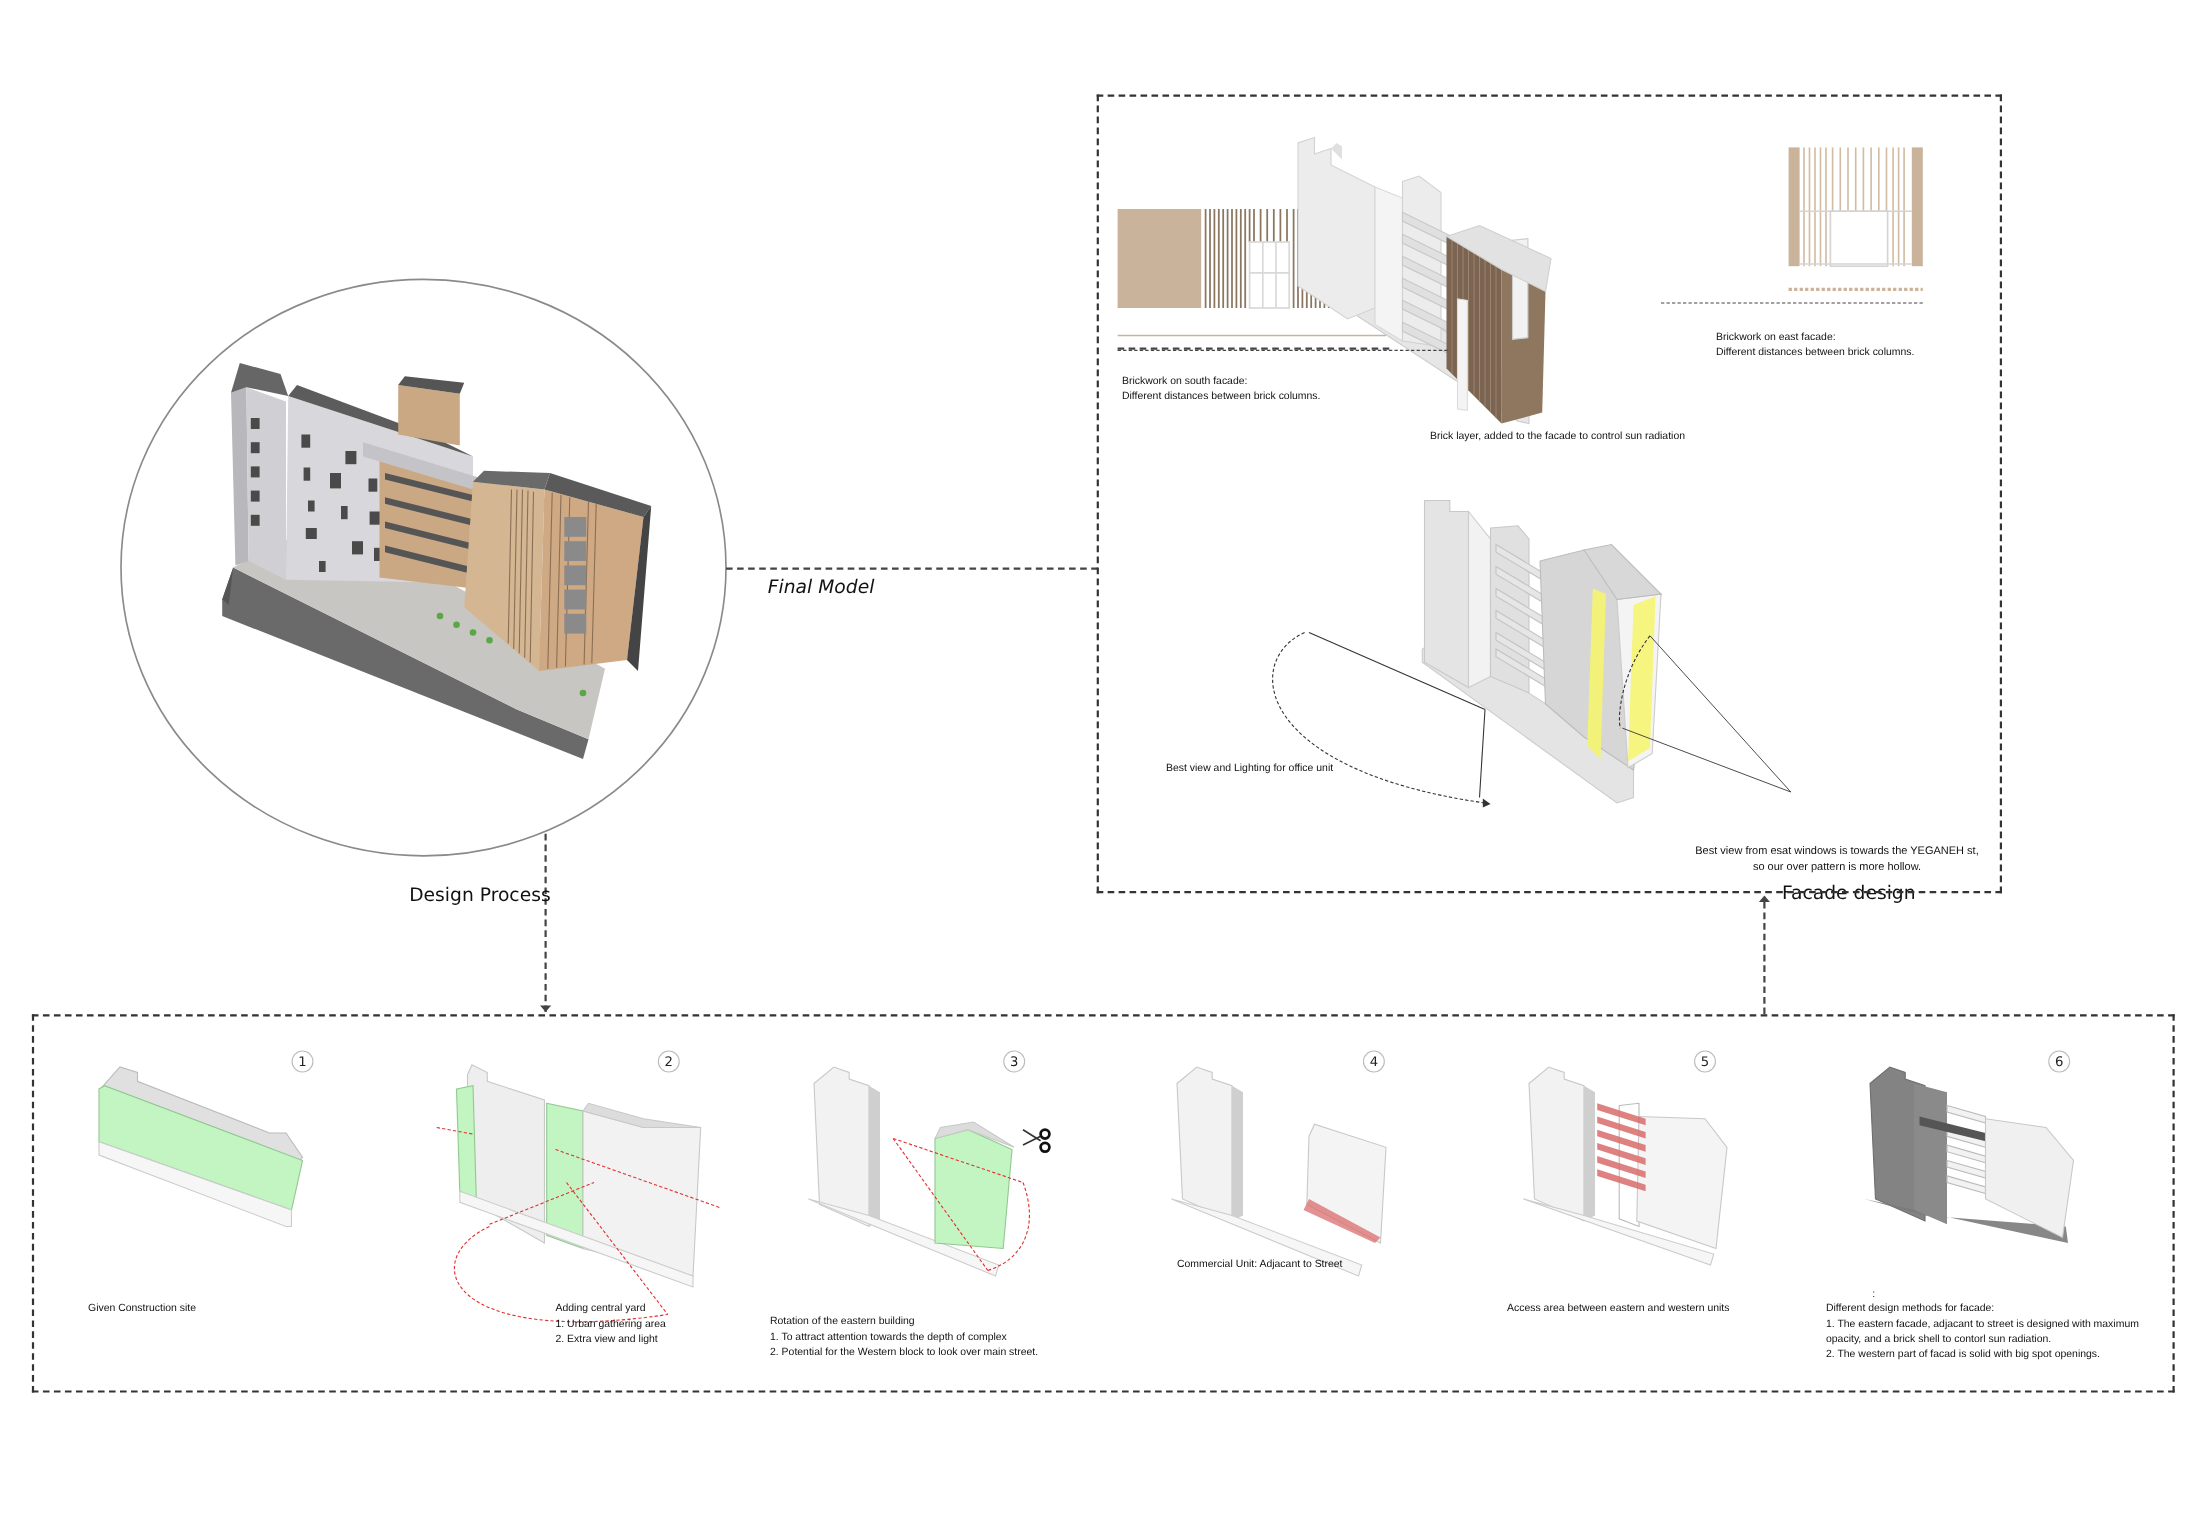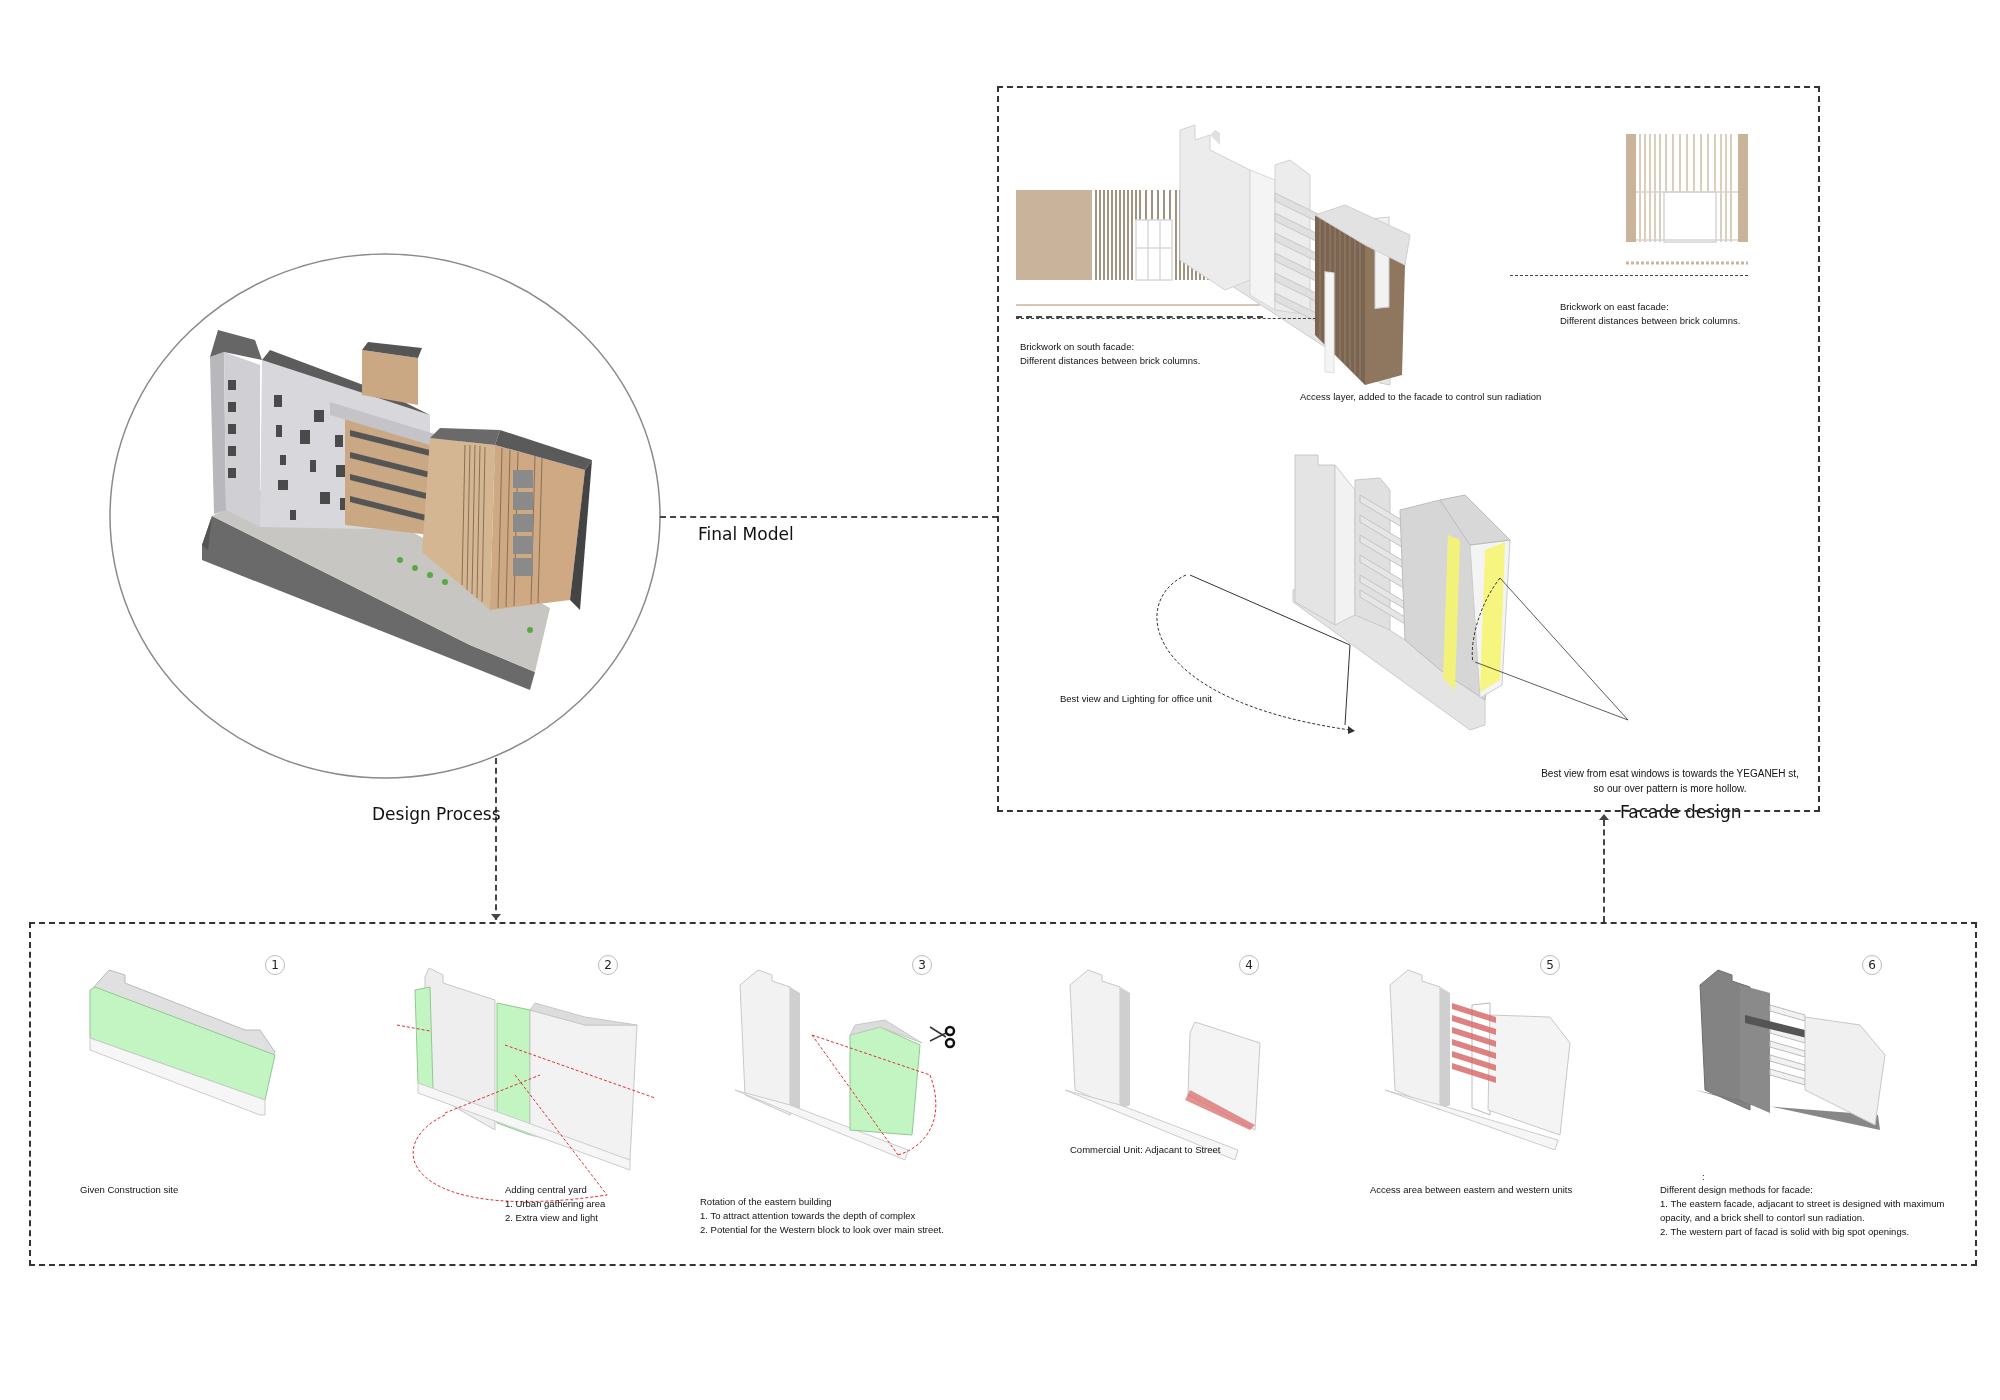--- a/index.html
+++ b/index.html
@@ -97,21 +97,21 @@
         <circle cx="210" cy="240" r="3"></circle>
         <circle cx="225" cy="248" r="3"></circle>
         <circle cx="240" cy="255" r="3"></circle>
         <circle cx="255" cy="262" r="3"></circle>
         <circle cx="340" cy="310" r="3"></circle>
       </g>
   </svg>
 </div>
 
 <div class="hline" style="left:660px;top:516px;width:338px;"></div>
-<div class="section-label" style="left:698px;top:524px;">Final Model</div>
+<div class="section-label" style="left:698px;top:524px;font-style:italic;">Final Model</div>
 
 <div class="vline" style="left:495px;top:758px;height:162px;"></div>
 <div class="abs" style="left:491px;top:914px;width:0;height:0;border-left:5px solid transparent;border-right:5px solid transparent;border-top:6px solid #444;"></div>
 <div class="section-label" style="left:372px;top:804px;">Design Process</div>
 
 <div class="vline" style="left:1603px;top:820px;height:102px;"></div>
 <div class="abs" style="left:1599px;top:814px;width:0;height:0;border-left:5px solid transparent;border-right:5px solid transparent;border-bottom:6px solid #444;"></div>
 <div class="section-label" style="left:1620px;top:802px;">Facade design</div>
 
 <div class="dash-box" style="left:997px;top:86px;width:823px;height:726px;"></div>
@@ -195,21 +195,21 @@
       <line x1="185" y1="116" x2="185" y2="260"></line>
     <line x1="190" y1="118" x2="190" y2="265"></line>
   </g>
   <rect x="155" y="135" width="9" height="100" fill="#f4f4f4" stroke="#ddd" transform="skewY(8)"></rect>
   <rect x="205" y="125" width="14" height="90" fill="#f2f2f2" stroke="#ccc" transform="skewY(-6)"></rect>
 
   <polygon points="145,100 175,90 240,120 235,150 195,130" fill="#e2e2e2" stroke="#cfcfcf"></polygon>
 </svg>
 <div class="hline" style="left:1016px;top:318px;width:300px;border-top-width:1.5px;"></div>
 <div class="hline" style="left:1510px;top:275px;width:238px;border-top-width:1.5px;"></div>
-<div class="caption" style="left:1300px;top:390px;width:250px;">Access layer, added to the facade to control sun radiation</div>
+<div class="caption" style="left:1300px;top:390px;width:250px;">Brick layer, added to the facade to control sun radiation</div>
 
 <svg style="left:1626px;top:134px;width:124px;height:136px;" viewBox="0 0 124 136">
   <rect x="0" y="0" width="10" height="108" fill="#c9b39a"></rect>
   <rect x="112" y="0" width="10" height="108" fill="#c9b39a"></rect>
   <g stroke="#d2bda4" stroke-width="1.5">
     <line x1="14" y1="0" x2="14" y2="108"></line>
       <line x1="19" y1="0" x2="19" y2="108"></line>
     <line x1="24" y1="0" x2="24" y2="108"></line>
       <line x1="29" y1="0" x2="29" y2="108"></line>
     <line x1="34" y1="0" x2="34" y2="108"></line>

